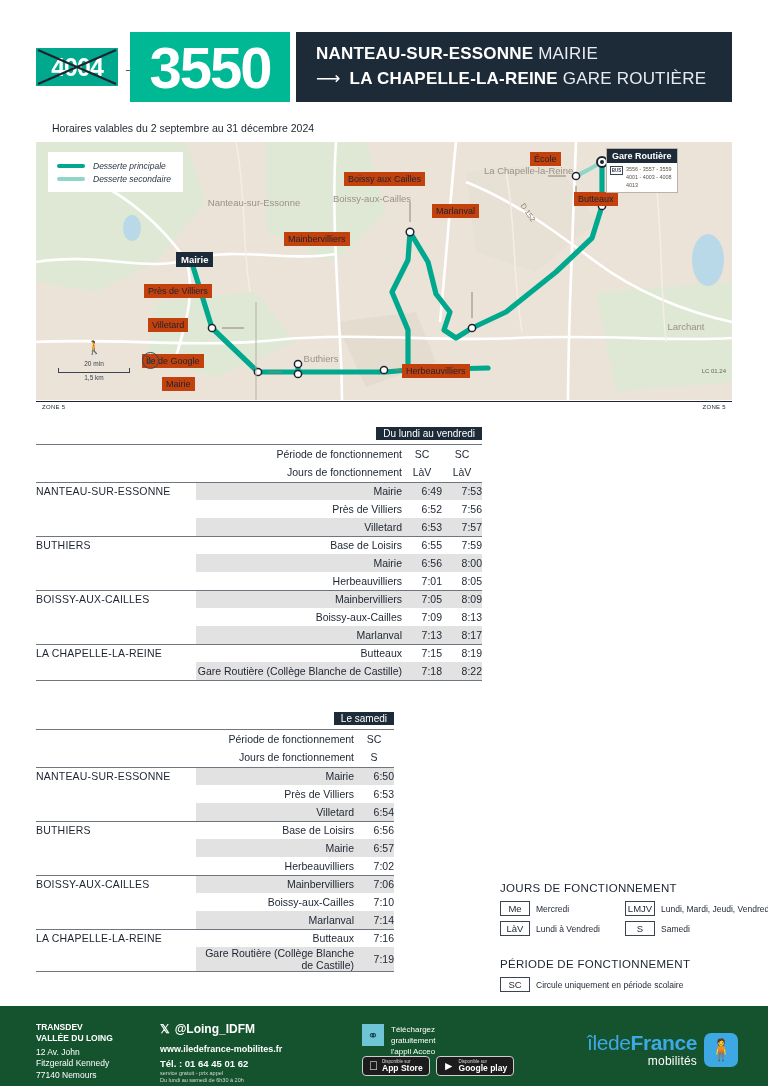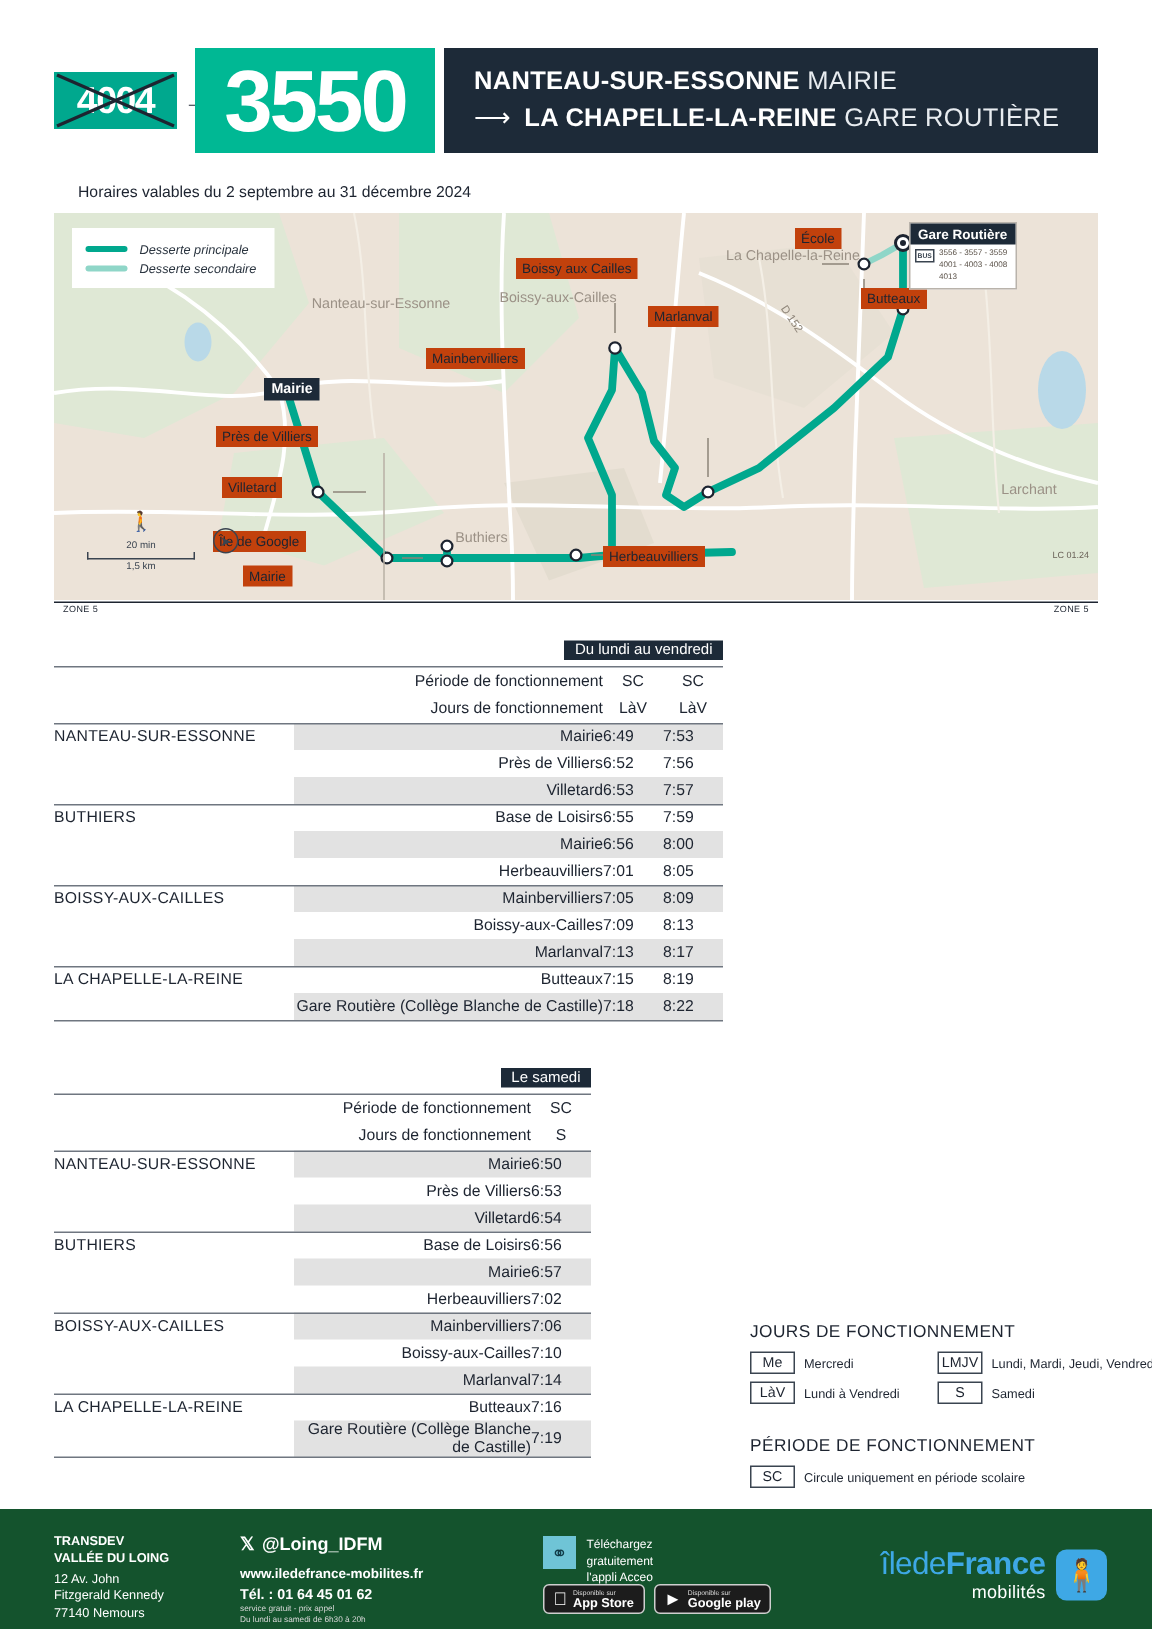--- a/index.html
+++ b/index.html
@@ -124,21 +124,21 @@
     display: inline-block; background: #1d2a38; color: #fff;
     font-size: 10px; padding: 1px 7px;
   }
   .tag-row td { padding-bottom: 2px; }
   .tag-cell { text-align: right; }
   .meta-row td { font-size: 10.5px; height: 19px; }
   .meta-label { text-align: right; padding-right: 8px; color: #1d2430; }
   .meta-val { text-align: center; width: 40px; color: #1d2430; }
   .city-cell { width: 160px; font-size: 11px; color: #1d2430; padding-left: 2px; letter-spacing: .2px; }
   .stop-cell { text-align: right; padding-right: 8px; color: #1d2430; }
-  .time-cell { text-align: left; width: 40px; color: #1d2430; font-size: 10.5px; }
+  .time-cell { text-align: right; width: 40px; color: #1d2430; font-size: 10.5px; }
   .shaded .stop-cell, .shaded .time-cell { background: #e2e2e2; }
   .grp-top td { border-top: 1px solid #6f7680; }
   .hdr-line td { border-bottom: 1px solid #6f7680; }
   .tbl-bottom td { border-top: 1px solid #6f7680; }
 
   
   .legend-panel { position: absolute; left: 500px; top: 882px; width: 250px; }
   .legend-title {
     font-size: 11.5px; color: #1d2430; letter-spacing: .3px; margin-bottom: 7px;
   }

